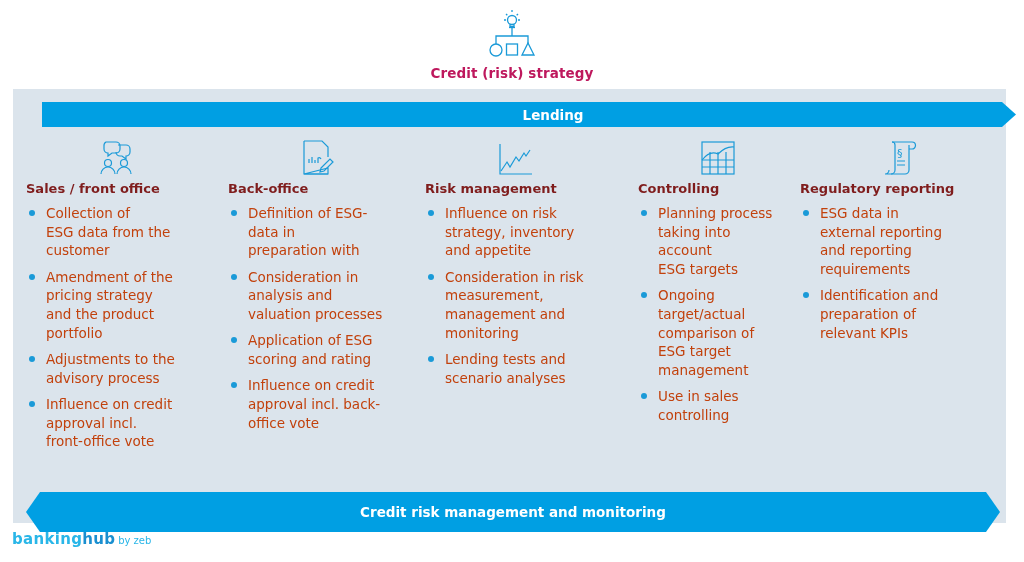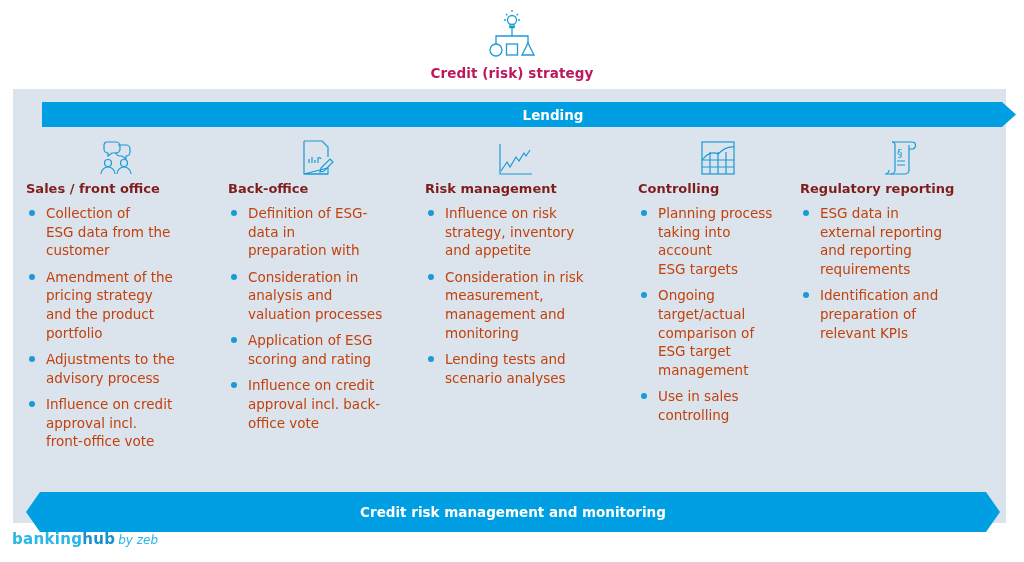--- a/index.html
+++ b/index.html
@@ -29,21 +29,21 @@
 
   .c1 { left: 26px; width: 180px; }
   .c2 { left: 228px; width: 180px; }
   .c3 { left: 425px; width: 180px; }
   .c4 { left: 638px; width: 160px; }
   .c5 { left: 800px; width: 200px; }
 
   .logo { position: absolute; left: 12px; top: 530px; font-size: 15px; font-weight: bold; letter-spacing: 0.3px; }
   .logo .b1 { color: #29b6e8; }
   .logo .b2 { color: #1a8fd0; }
-  .logo .by { font-size: 12px; font-weight: normal; color: #29b6e8; margin-left: 3px; letter-spacing: 0; font-style: italic; }
+  .logo .by { font-size: 10px; font-weight: normal; color: #29b6e8; margin-left: 3px; letter-spacing: 0; }
 </style>
 </head>
 <body>
 
 <svg class="top-icon" viewBox="0 0 52 52" fill="none" stroke="#1a9ad8" stroke-width="1.3">
   <circle cx="26" cy="12" r="4.5"></circle>
   <path d="M24 16.5 v2 h4 v-2"></path>
   <line x1="26" y1="2" x2="26" y2="4"></line>
   <line x1="18" y1="12" x2="20" y2="12"></line>
   <line x1="32" y1="12" x2="34" y2="12"></line>

